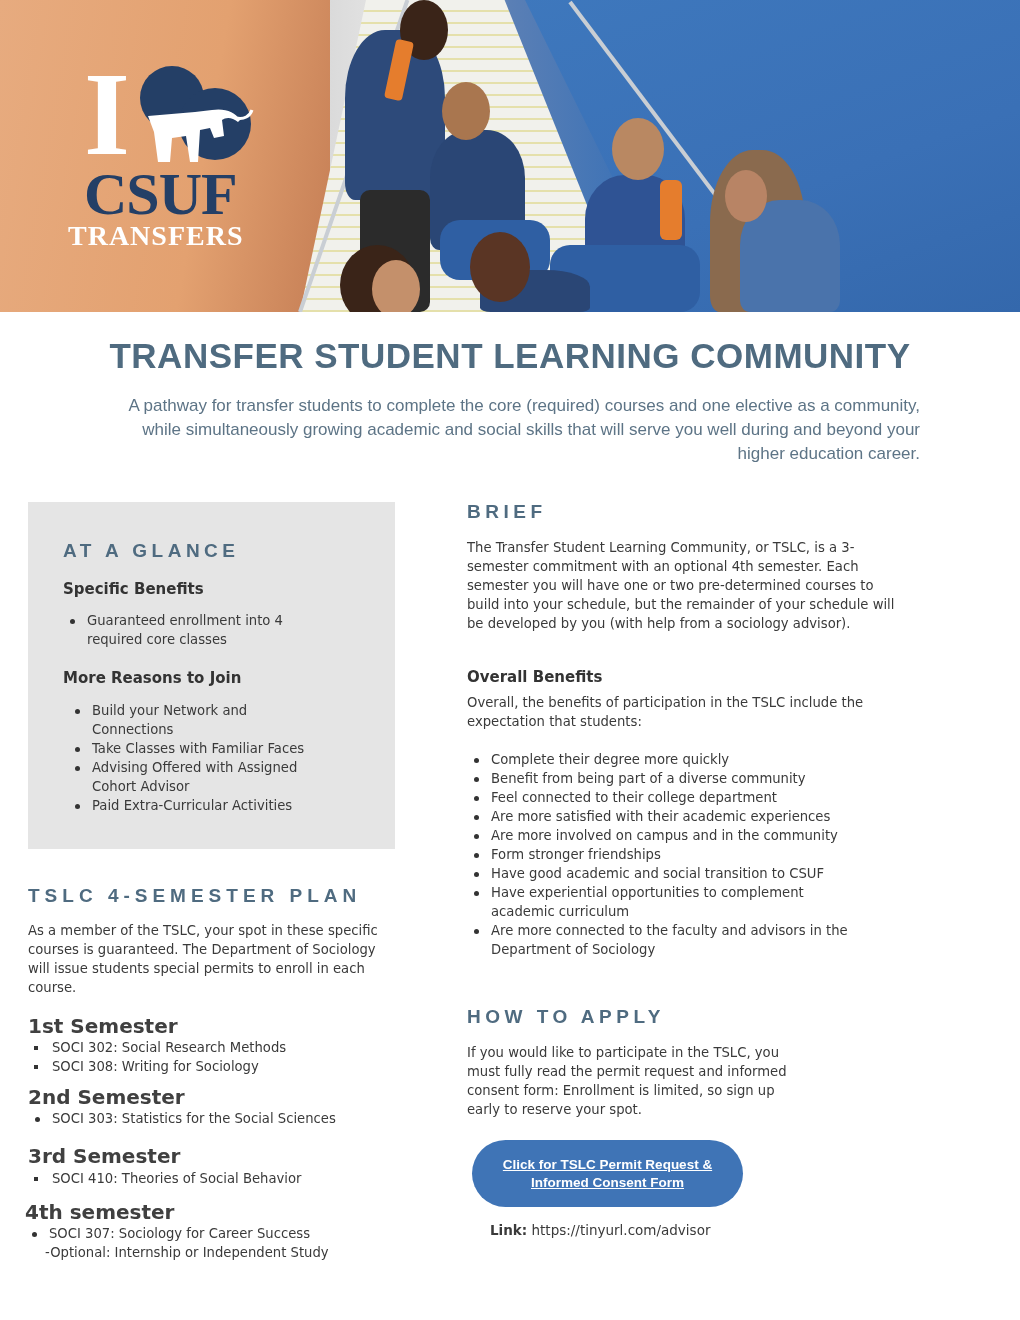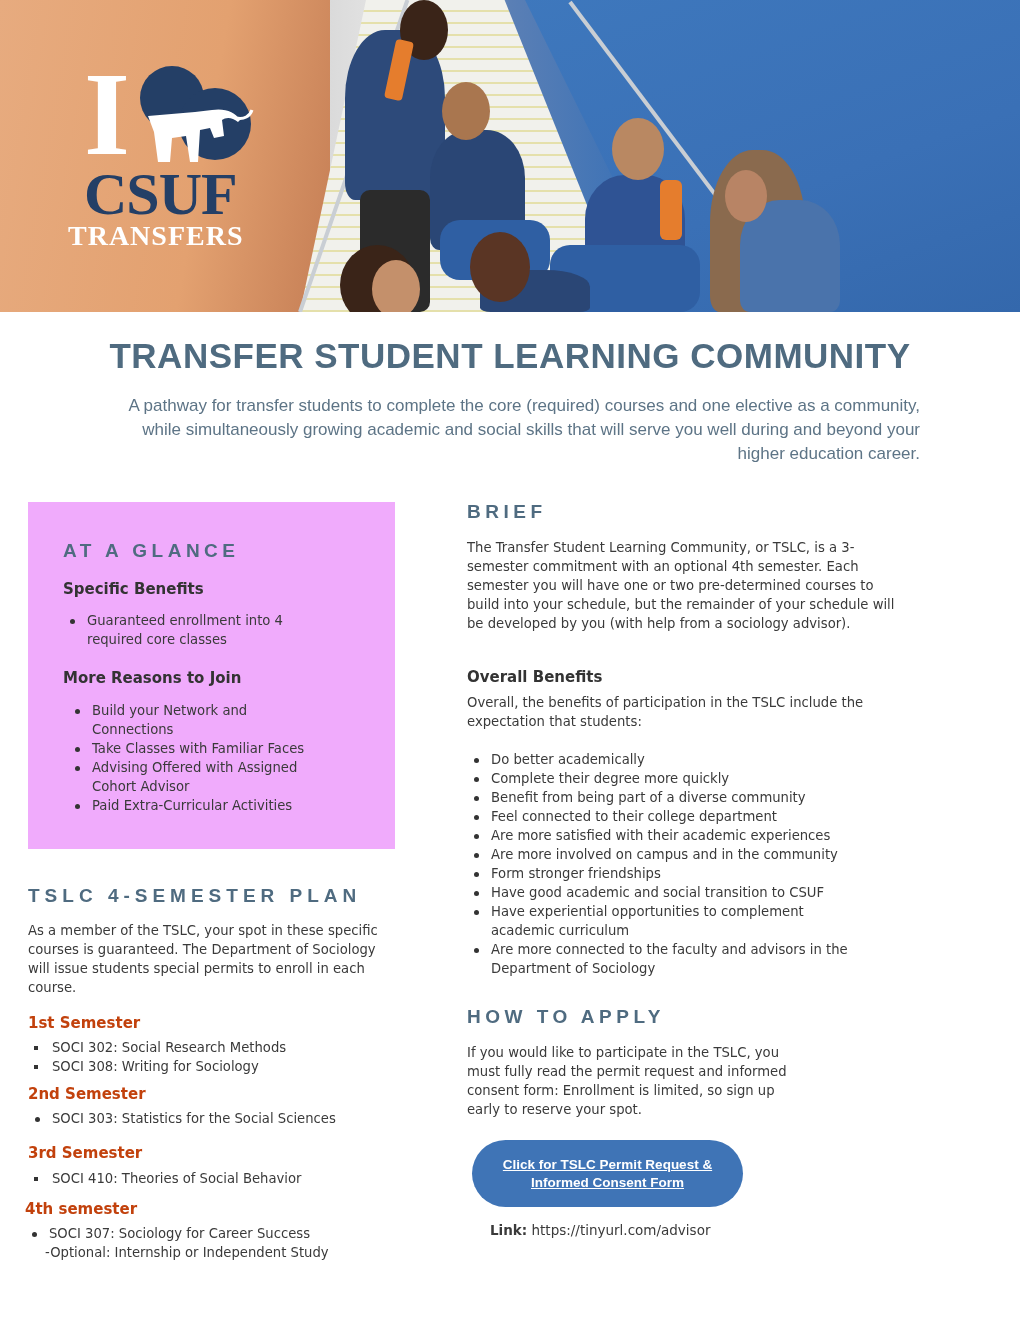--- a/index.html
+++ b/index.html
@@ -27,41 +27,41 @@
   .logo .csuf { position:absolute; left:22px; top:112px; font-family:"Liberation Serif", serif; font-weight:bold; font-size:60px; line-height:60px; color:#243f66; letter-spacing:-1px; }
   .logo .transfers { position:absolute; left:6px; top:170px; font-family:"Liberation Serif", serif; font-weight:bold; font-size:28px; line-height:28px; color:#ffffff; letter-spacing:1px; }
 
   
   .title { position:absolute; left:0; top:336px; width:1020px; text-align:center;
            font-family:"Liberation Sans", sans-serif; font-weight:bold; font-size:35px; color:#4f6b80; letter-spacing:0.5px; }
   .subtitle { position:absolute; left:100px; top:394px; width:820px; text-align:right;
            font-family:Liberation Sans, sans-serif; font-weight:300; font-size:17px; line-height:24px; color:#5d7486; }
 
   
-  .glance { position:absolute; left:28px; top:502px; width:367px; height:347px; background:#f0abfc; }
+  .glance { position:absolute; left:28px; top:502px; width:367px; height:347px; background:#e5e5e5; }
   .section-h { font-family:"Liberation Sans", sans-serif; font-weight:bold; color:#4f6b80; letter-spacing:4.5px; font-size:19px; }
   .glance .section-h { position:absolute; left:35px; top:38px; }
   .sub-h { font-family:"DejaVu Sans", sans-serif; font-weight:bold; font-size:15px; color:#333; }
   .body-text { font-family:"DejaVu Sans", sans-serif; font-size:13.2px; line-height:19px; color:#3a3a3a; font-weight:normal; }
   ul.dots { list-style:none; }
   ul.dots li { position:relative; padding-left:24px; }
   ul.dots li::before { content:""; position:absolute; left:7px; top:8px; width:5px; height:5px; border-radius:50%; background:#333; }
   ul.squares { list-style:none; }
   ul.squares li { position:relative; padding-left:24px; }
   ul.squares li::before { content:""; position:absolute; left:6px; top:8px; width:4px; height:4px; background:#333; }
 
   .glance .spec-h { position:absolute; left:35px; top:78px; }
   .glance .spec-list { position:absolute; left:35px; top:109px; width:320px; }
   .glance .more-h { position:absolute; left:35px; top:167px; }
   .glance .more-list { position:absolute; left:40px; top:199px; width:320px; }
 
   
   .plan-h { position:absolute; left:28px; top:885px; letter-spacing:5px; }
   .plan-intro { position:absolute; left:28px; top:921px; width:370px; }
-  .sem-h { position:absolute; font-family:"DejaVu Sans", sans-serif; font-weight:bold; font-size:15px; color:#c2410c; }
+  .sem-h { position:absolute; font-family:"DejaVu Sans", sans-serif; font-weight:bold; font-size:20px; color:#404040; }
   .sem-list { position:absolute; width:380px; }
 
   
   .brief-h { position:absolute; left:467px; top:501px; }
   .brief-text { position:absolute; left:467px; top:538px; width:430px; }
   .overall-h { position:absolute; left:467px; top:668px; }
   .overall-intro { position:absolute; left:467px; top:693px; width:430px; }
   .overall-list { position:absolute; left:467px; top:750px; width:430px; }
   .apply-h { position:absolute; left:467px; top:1006px; }
   .apply-text { position:absolute; left:467px; top:1043px; width:340px; }
@@ -166,21 +166,20 @@
     <span style="margin-left:-4px;">-Optional: Internship or Independent Study</span>
   </li>
 </ul>
 
 <h2 class="section-h brief-h">BRIEF</h2>
 <p class="body-text brief-text">The Transfer Student Learning Community, or TSLC, is a 3-semester commitment with an optional 4th semester. Each semester you will have one or two pre-determined courses to build into your schedule, but the remainder of your schedule will be developed by you (with help from a sociology advisor).</p>
 
 <h3 class="sub-h overall-h">Overall Benefits</h3>
 <p class="body-text overall-intro" style="padding-right:30px;">Overall, the benefits of participation in the TSLC include the expectation that students:</p>
 <ul class="dots body-text overall-list">
-  <li>Do better academically</li>
   <li>Complete their degree more quickly</li>
   <li>Benefit from being part of a diverse community</li>
   <li>Feel connected to their college department</li>
   <li>Are more satisfied with their academic experiences</li>
   <li>Are more involved on campus and in the community</li>
   <li>Form stronger friendships</li>
   <li>Have good academic and social transition to CSUF</li>
   <li style="padding-right:70px;">Have experiential opportunities to complement academic curriculum</li>
   <li style="padding-right:10px;">Are more connected to the faculty and advisors in the Department of Sociology</li>
 </ul>

